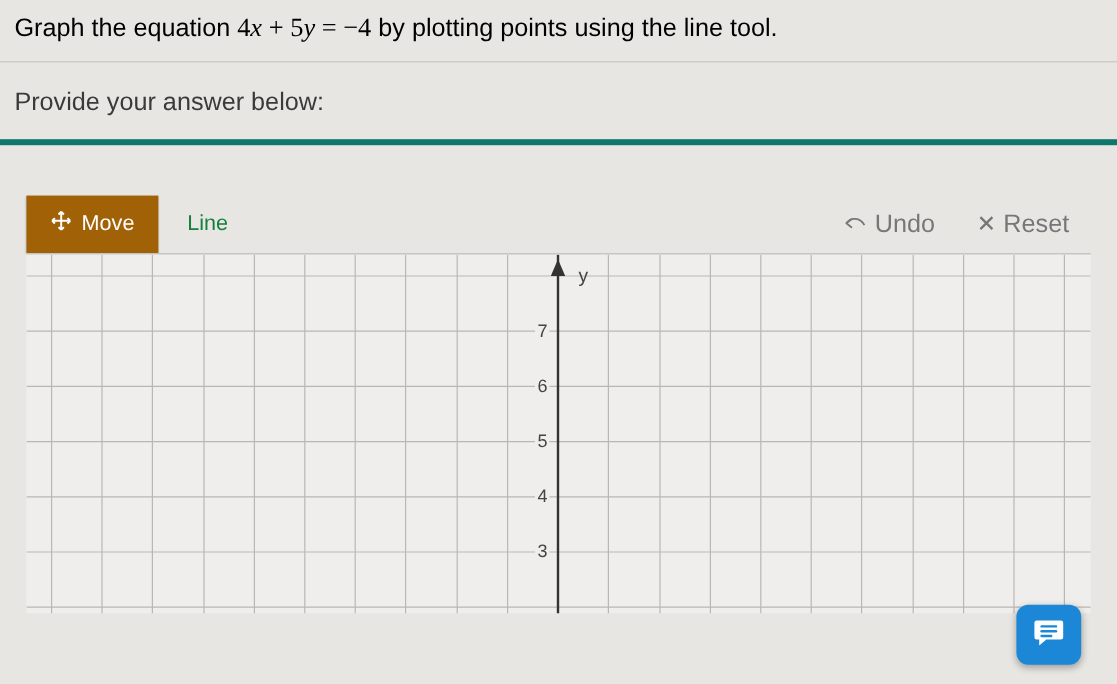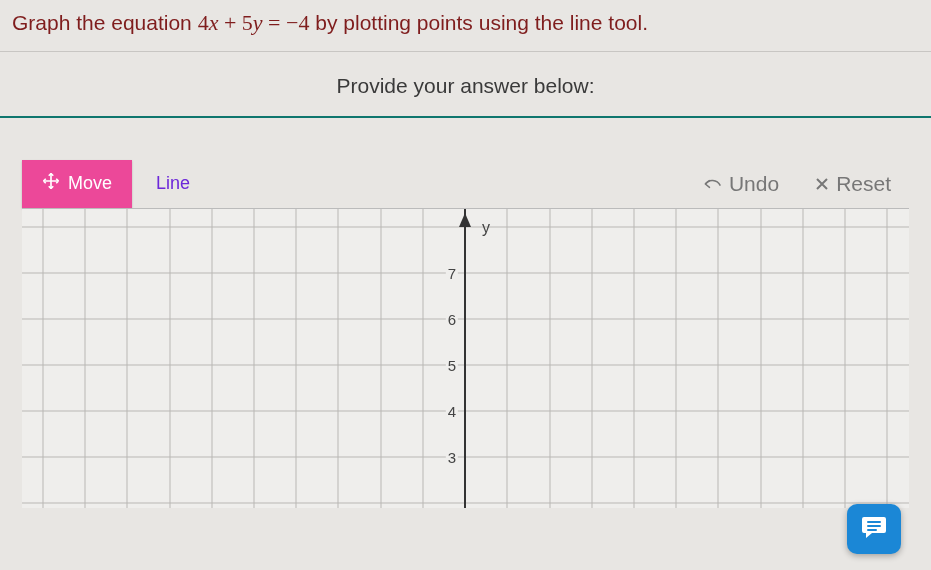--- a/index.html
+++ b/index.html
@@ -10,32 +10,31 @@
     height: 570px;
     overflow: hidden;
     position: relative;
   }
   .question-area {
     padding: 8px 12px 12px 12px;
     border-bottom: 1px solid #c8c6c3;
   }
   .question-text {
     font-size: 21px;
-    color: #7f1d1d;
+    color: #000000;
     line-height: 1.4;
   }
   .math {
     font-family: "Times New Roman", serif;
     font-size: 22px;
   }
   .math .var { font-style: italic; }
   .subprompt-area {
     padding: 22px 12px 18px 12px;
-    border-bottom: 2px solid #0f766e;
-    text-align: center;
+    border-bottom: 5px solid #0f766e;
   }
   .subprompt {
     font-size: 21px;
     color: #3a3a3a;
   }
   .graph-area {
     padding: 42px 22px 0 22px;
     position: relative;
   }
   .toolbar {
@@ -50,27 +49,27 @@
     justify-content: center;
     gap: 8px;
     padding: 0 20px;
     font-size: 18px;
     cursor: pointer;
     user-select: none;
     border: none;
     background: transparent;
   }
   .tool-move {
-    background: #ec4899;
+    background: #a16207;
     color: #fff;
     font-weight: 500;
     box-shadow: 0 1px 2px rgba(0,0,0,0.2);
   }
   .tool-line {
-    color: #6d28d9;
+    color: #15803d;
     padding: 0 24px;
   }
   .toolbar-spacer { flex: 1; }
   .tool-action {
     color: #777;
     font-size: 21px;
     padding: 0 18px;
     display: flex;
     align-items: center;
     gap: 7px;

